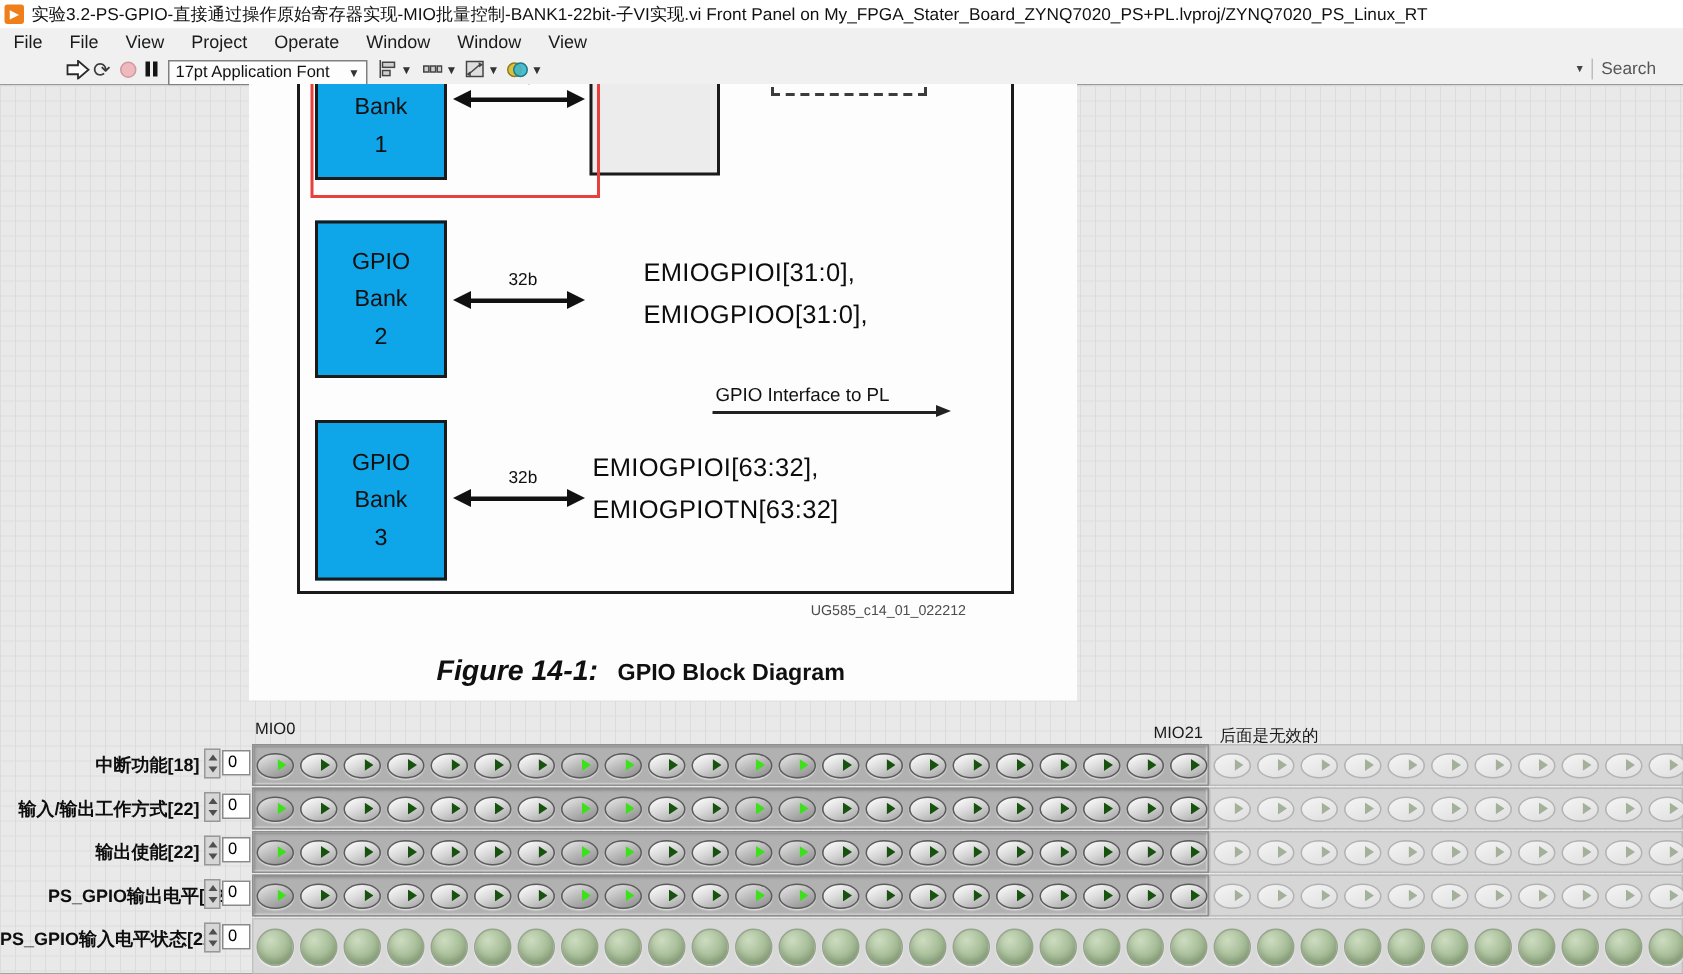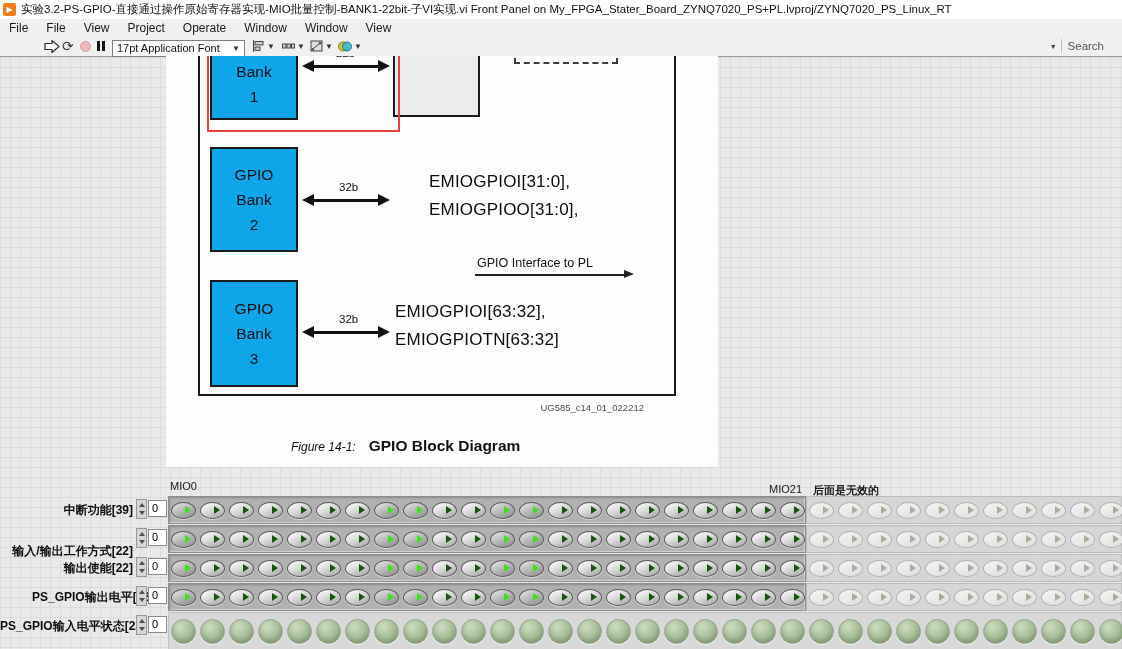--- a/index.html
+++ b/index.html
@@ -63,21 +63,21 @@
   .thin-arrow { position:absolute; height:1.5px; background:#222; }
   .thin-arrow::after { content:""; position:absolute; right:-9px; top:-4px;
     border-top:4.5px solid transparent; border-bottom:4.5px solid transparent;
     border-left:10px solid #222; }
   .bus-label { position:absolute; font-size:11.5px; color:#111; }
   .signals { position:absolute; font-size:17px; color:#0c0c0c; line-height:28px;
     letter-spacing:0.2px; }
   .emio-label { position:absolute; font-size:12.5px; color:#111; }
   .watermark { position:absolute; font-size:9.5px; color:#4d4d4d; }
   .caption { position:absolute; display:flex; align-items:baseline; gap:13px; }
-  .cap-pre { font-style:italic; font-weight:normal; font-size:12px; color:#101010; }
+  .cap-pre { font-style:italic; font-weight:bold; font-size:19px; color:#101010; }
   .cap-main { font-weight:bold; font-size:15.5px; color:#101010; }
   
   .mio-tag { position:absolute; font-size:11px; color:#1a1a1a; }
   .row-label { position:absolute; left:0; width:133px; text-align:right;
     font-size:12px; font-weight:600; color:#0e0e0e; white-space:nowrap; }
   .spinner { position:absolute; width:11px; height:20px; background:#d6d6d6;
     border:1px solid #989898; display:flex; flex-direction:column;
     align-items:center; justify-content:space-evenly; }
   .sp-up { width:0; height:0; border-left:3.5px solid transparent;
     border-right:3.5px solid transparent; border-bottom:4.5px solid #4f4f4f; }
@@ -248,24 +248,24 @@
 
       <div class="watermark" style="right:74px; top:346px;margin-left:44px;">UG585_c14_01_022212</div>
       <div class="caption" style="left:125px; top:381px;">
         <span class="cap-pre">Figure 14-1:</span>
         <span class="cap-main">GPIO Block Diagram</span>
       </div>
     </div>
 
     <div class="mio-tag" style="left:170px; top:423px;">MIO0</div>
     <div class="mio-tag" style="left:769px; top:426px;">MIO21</div>
-    <div class="mio-tag" style="left:813px; top:426px; font-weight:700;">后面是无效的</div>
+    <div class="mio-tag" style="left:813px; top:426px; font-weight:400;">后面是无效的</div>
 
     <div id="rows">
-        <div class="row-label" style="top: 445px;">中断功能[39]</div>
+        <div class="row-label" style="top: 445px;">中断功能[18]</div>
         <div class="spinner" style="left: 136px; top: 442px;">
           <div class="sp-up"></div>
           <div class="sp-dn"></div>
         </div>
         <div class="num-box" style="left: 148px; top: 443px;">0</div>
         <div class="strip active-part" style="left: 168px; top: 439px; width: 638px;">
           <div class="sw-cell">
             <div class="sw on">
               <div class="dot"></div>
             </div>
@@ -426,21 +426,21 @@
             <div class="sw dis">
               <div class="dot"></div>
             </div>
           </div>
           <div class="sw-cell">
             <div class="sw dis">
               <div class="dot"></div>
             </div>
           </div>
         </div>
-        <div class="row-label" style="top: 486px;">输入/输出工作方式[22]</div>
+        <div class="row-label" style="top: 474px;">输入/输出工作方式[22]</div>
         <div class="spinner" style="left: 136px; top: 471px;">
           <div class="sp-up"></div>
           <div class="sp-dn"></div>
         </div>
         <div class="num-box" style="left: 148px; top: 472px;">0</div>
         <div class="strip active-part" style="left: 168px; top: 468px; width: 638px;">
           <div class="sw-cell">
             <div class="sw on">
               <div class="dot"></div>
             </div>

